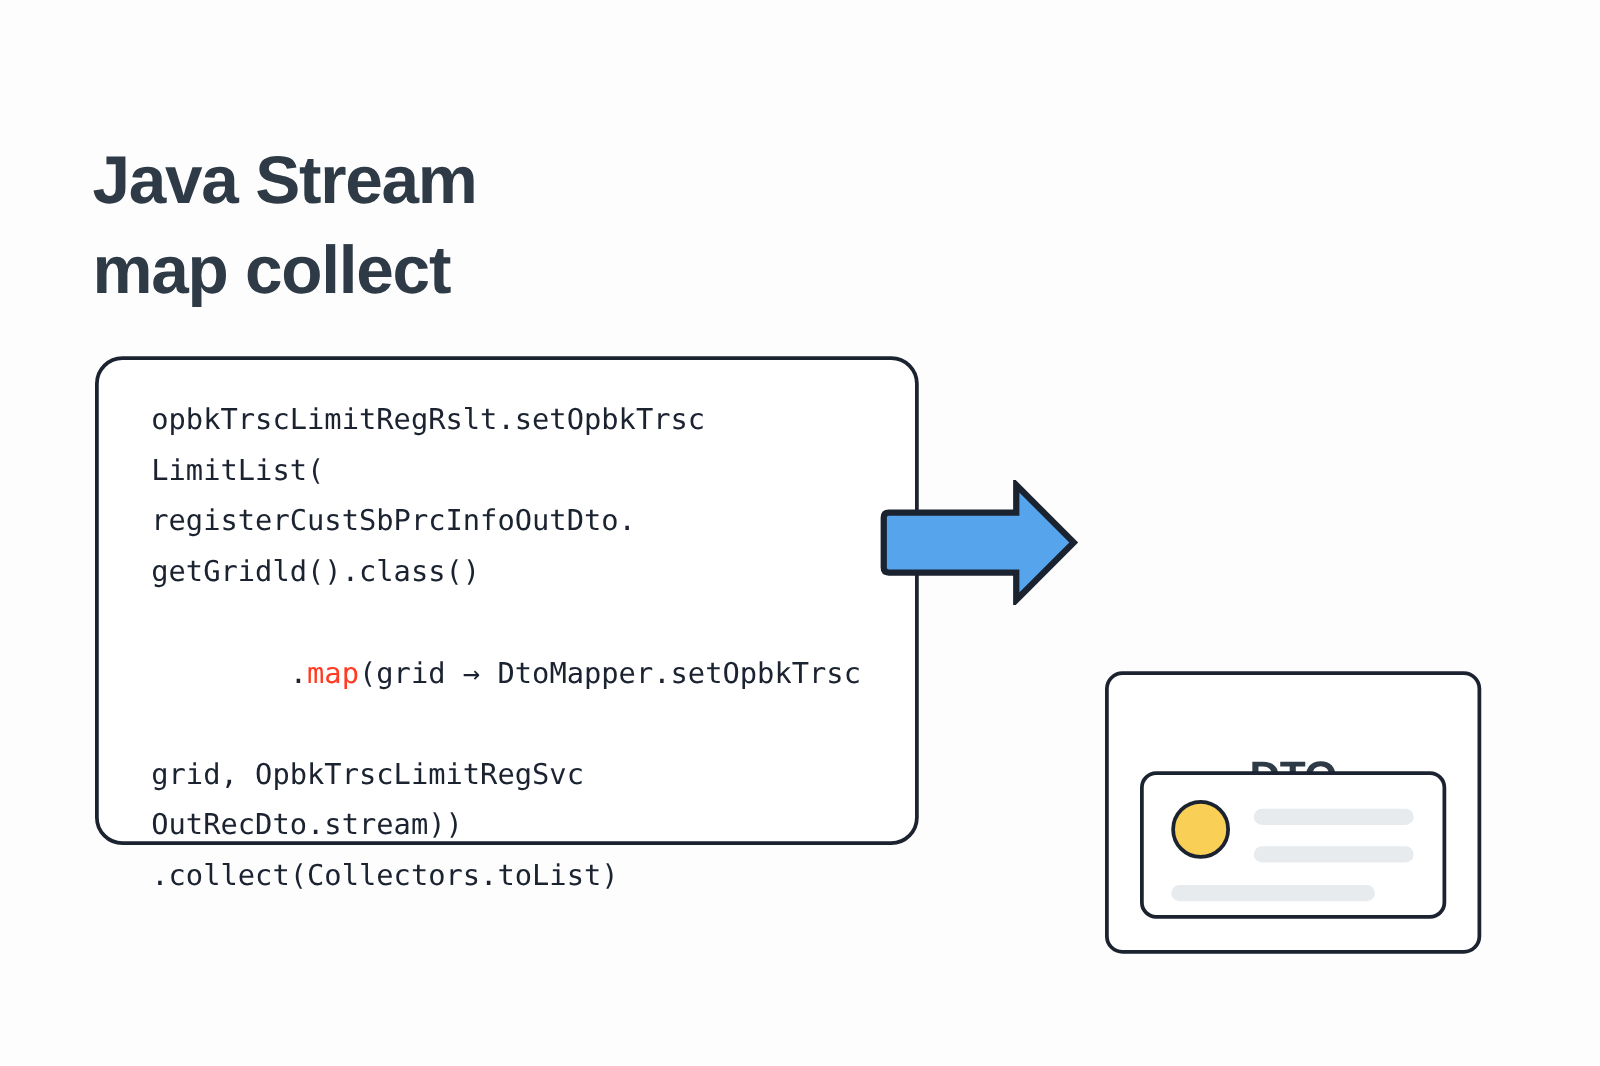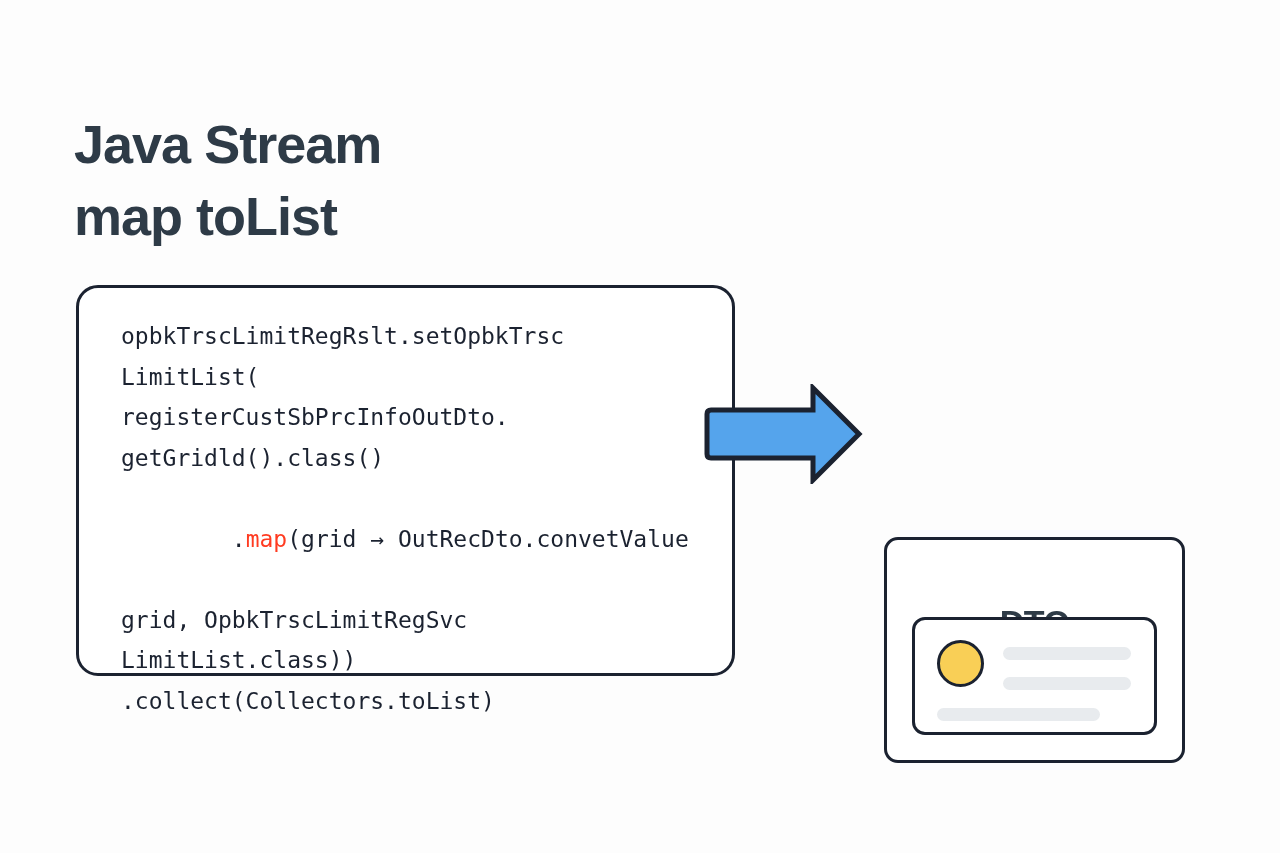--- a/index.html
+++ b/index.html
@@ -151,34 +151,34 @@
   .bar.b2 { left: 88px; top: 57px;  width: 128px; }
   .bar.b3 { left: 22px; top: 88px;  width: 163px; }
 </style>
 </head>
 <body>
 
 <div class="stage">
 
   <div class="title-block">
     <div class="title-line">Java Stream</div>
-    <div class="title-line">map toList</div>
+    <div class="title-line">map collect</div>
   </div>
 
   <div class="code-card">
     <div class="code-body">
       <div class="code-line">opbkTrscLimitRegRslt.setOpbkTrsc</div>
       <div class="code-line">LimitList(</div>
       <div class="code-line">registerCustSbPrcInfoOutDto.</div>
       <div class="code-line">getGridld().class()</div>
       <div class="code-line">
-        <span>.</span><span class="kw">map</span><span>(grid → OutRecDto.convetValue</span>
+        <span>.</span><span class="kw">map</span><span>(grid → DtoMapper.setOpbkTrsc</span>
       </div>
       <div class="code-line">grid, OpbkTrscLimitRegSvc</div>
-      <div class="code-line">LimitList.class))</div>
+      <div class="code-line">OutRecDto.stream))</div>
       <div class="code-line">.collect(Collectors.toList)</div>
     </div>
   </div>
 
   <div class="arrow-wrap">
     <svg width="160" height="100" viewBox="0 0 160 100" xmlns="http://www.w3.org/2000/svg">
       <path d="M4 30 Q4 26 8 26 L110 26 L110 4 L156 50 L110 96 L110 74 L8 74 Q4 74 4 70 Z" fill="#55a4ec" stroke="#1b2230" stroke-width="5" stroke-linejoin="miter"></path>
     </svg>
   </div>
 

